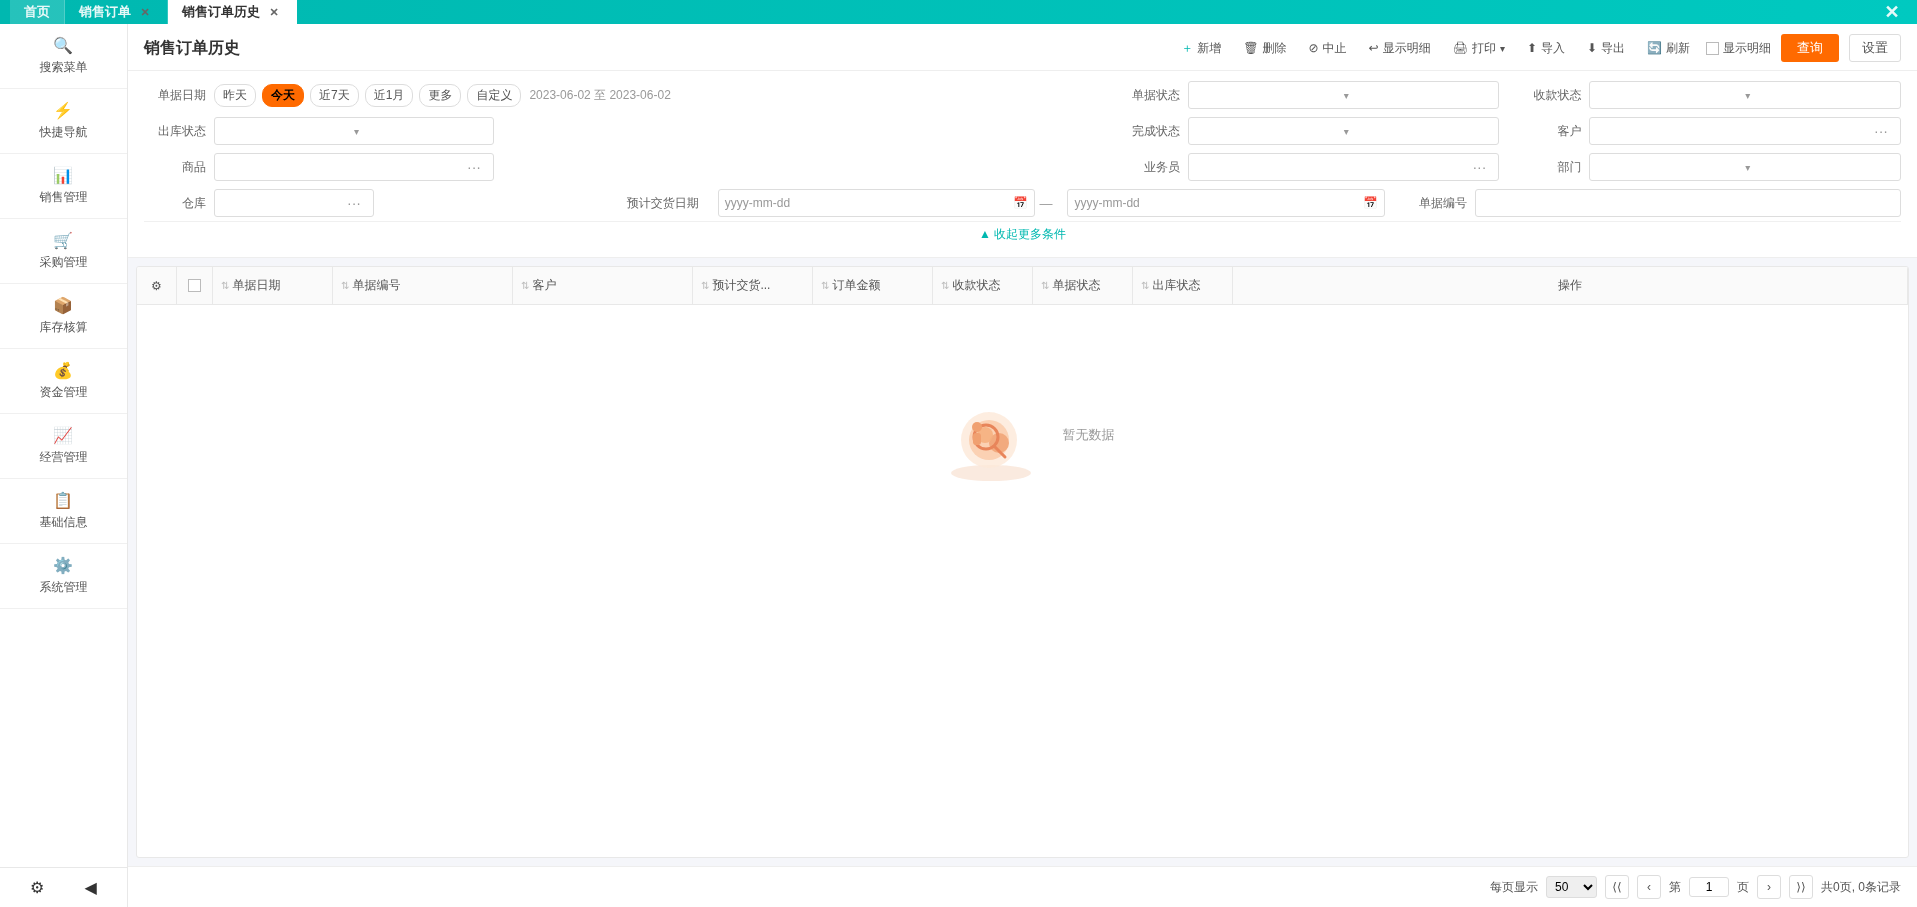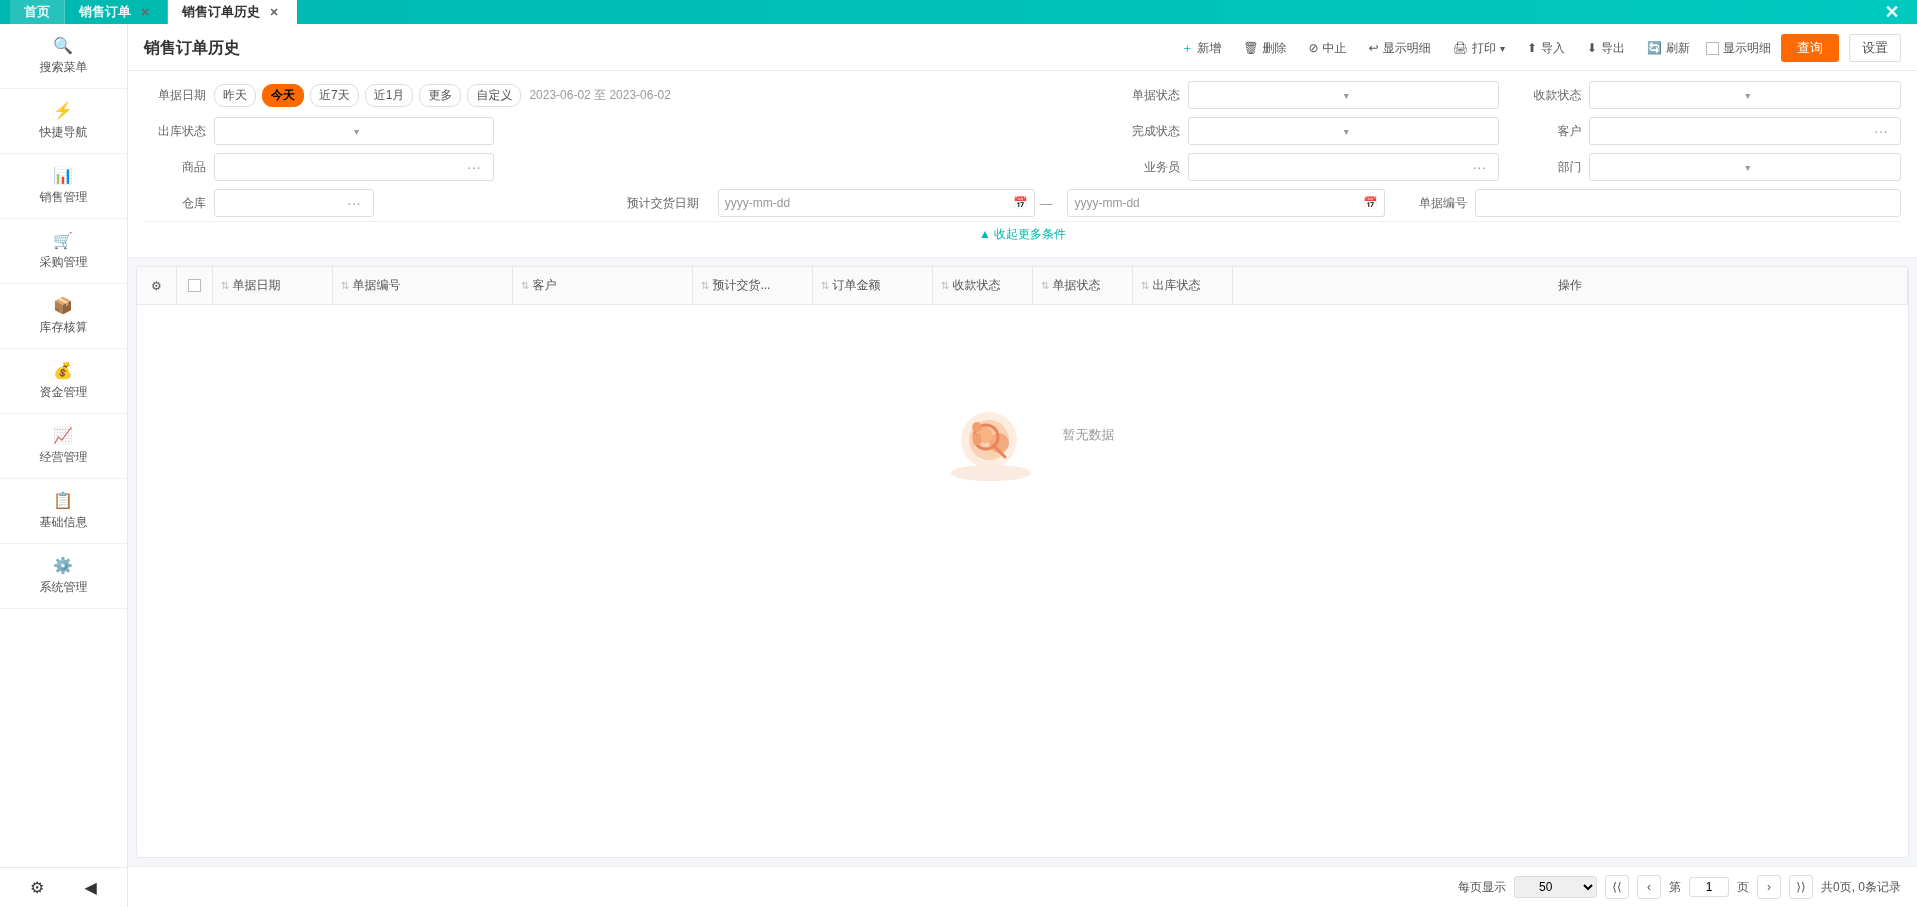--- a/index.html
+++ b/index.html
@@ -328,21 +328,21 @@
       padding: 8px 16px;
       background: #fff;
       border-top: 1px solid #eee;
       gap: 8px;
       font-size: 12px;
       color: #555;
       flex-shrink: 0;
     }
     .pagination-bar select {
       border: 1px solid #ddd;
-      padding: 2px 20px;
+      padding: 2px 4px;
       font-size: 12px;
       border-radius: 3px;
     }
     .page-nav-btn {
       width: 24px; height: 24px;
       display: flex; align-items: center; justify-content: center;
       border: 1px solid #ddd;
       border-radius: 3px;
       cursor: pointer;
       color: #555;

